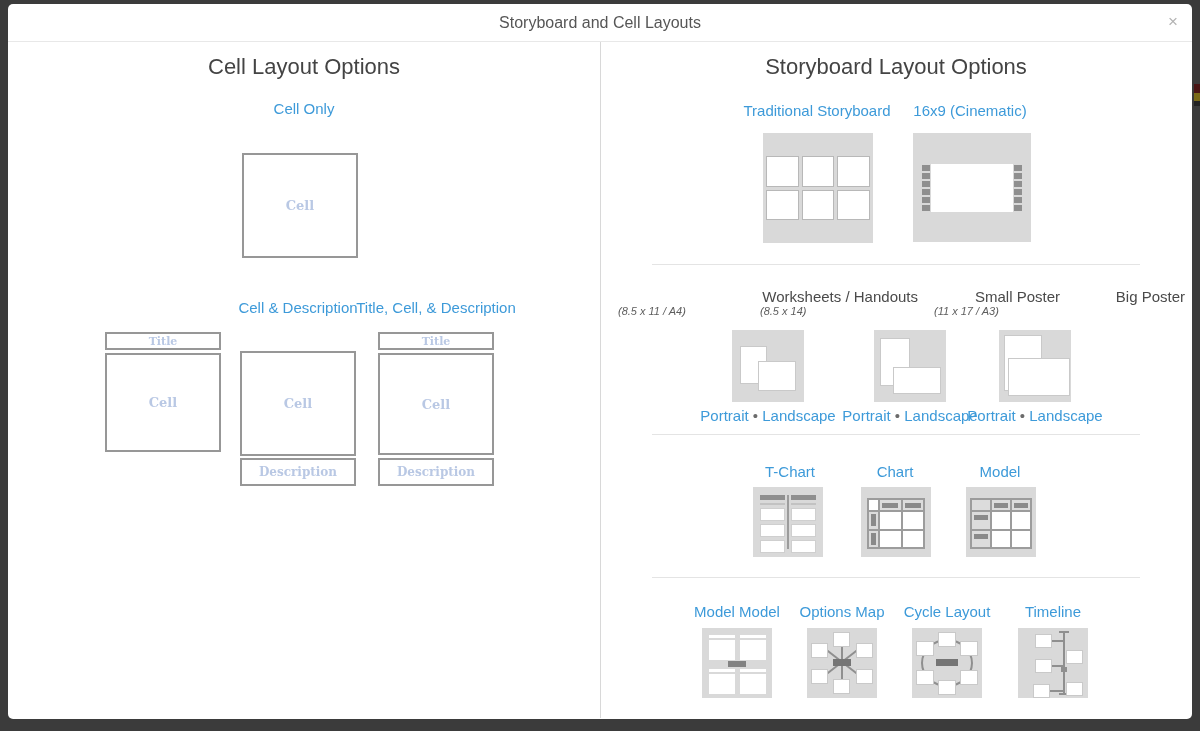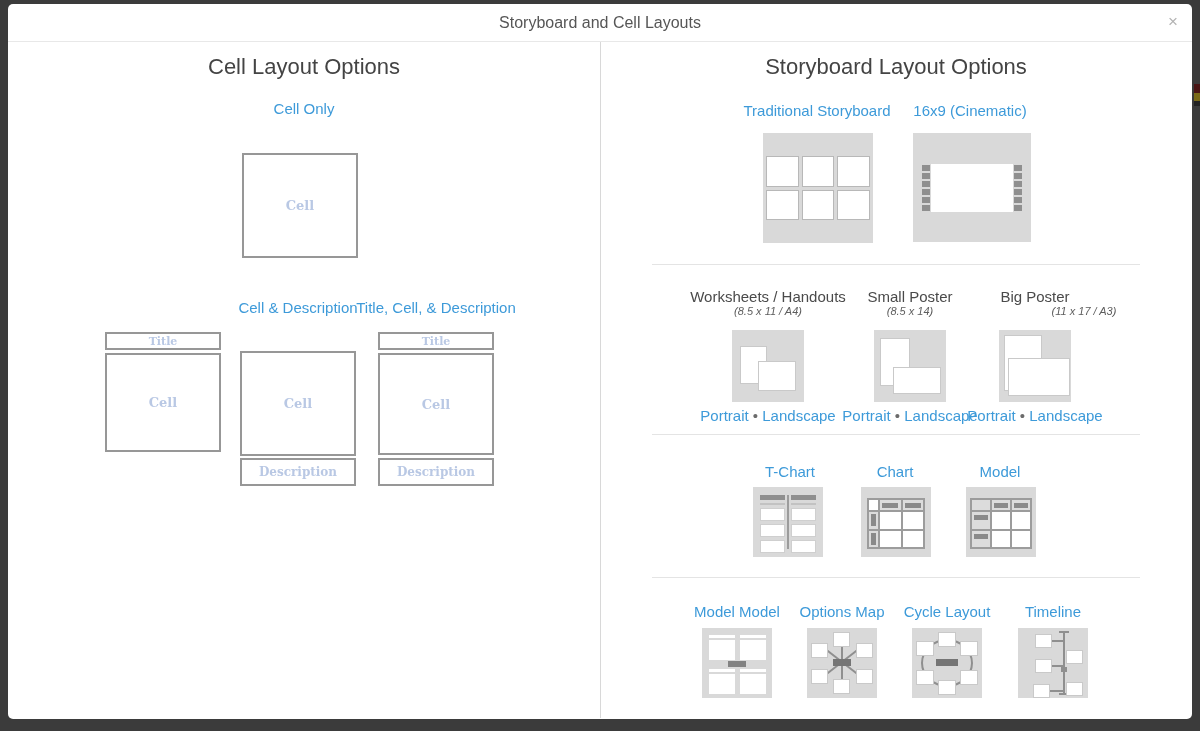--- a/index.html
+++ b/index.html
@@ -16,22 +16,22 @@
   .modal{position:absolute;left:8px;top:4px;width:1184px;height:715px;background:#fff;border-radius:5px;z-index:1}
   .modal-header{height:38px;border-bottom:1px solid #e8e8e8;position:relative;display:flex;align-items:center;justify-content:center}
   .modal-title{font-size:16px;color:#565656}
   .close-btn{position:absolute;right:14px;top:9px;color:#b3b3b3;font-size:17px;line-height:1;cursor:pointer}
   .modal-body{position:relative;height:676px}
   .vdivider{position:absolute;left:592px;top:0;bottom:0;width:1px;background:#d8d8d8}
   .section-heading{position:absolute;font-size:22px;color:#444;text-align:center}
   .heading-left{left:0;top:12px;width:592px}
   .heading-right{left:592px;top:12px;width:592px}
   .blue-label{position:absolute;width:300px;text-align:center;font-size:15px;color:var(--link);white-space:nowrap;cursor:pointer}
-  .gray-label{position:absolute;width:300px;text-align:center;font-size:15px;color:#4a4a4a;white-space:nowrap}
-  .size-label{position:absolute;width:300px;text-align:center;font-size:11px;font-style:italic;color:#5d5d5d;white-space:nowrap}
+  .gray-label{position:absolute;width:300px;text-align:right;font-size:15px;color:#4a4a4a;white-space:nowrap}
+  .size-label{position:absolute;width:300px;text-align:left;font-size:11px;font-style:italic;color:#5d5d5d;white-space:nowrap}
   .hr{position:absolute;left:644px;width:488px;height:1px;background:#e4e4e4}
 
   
   .dbox{position:absolute;background:#fff;border:2px solid #979797;display:flex;align-items:center;justify-content:center;font-family:"DejaVu Serif",serif;font-weight:bold;color:var(--diagram-text);cursor:pointer}
   .d-title{height:18px;font-size:11px}
   .d-desc{height:28px;font-size:12px}
   .d-cell{font-size:13px}
 
   
   .thumb{position:absolute;background:var(--thumb-bg);cursor:pointer}

